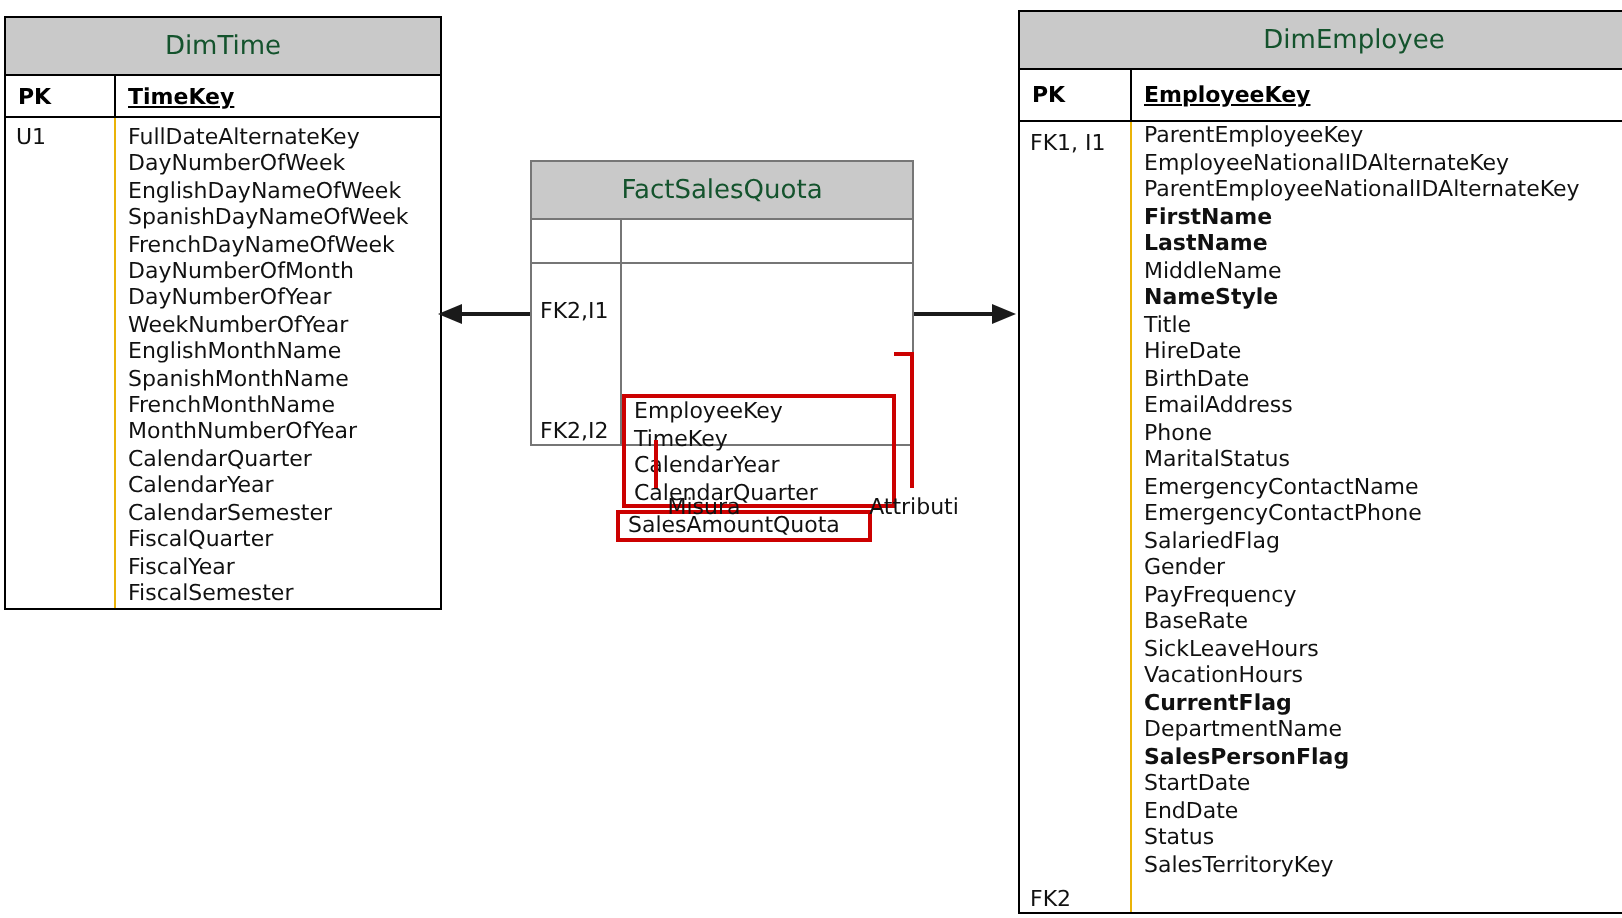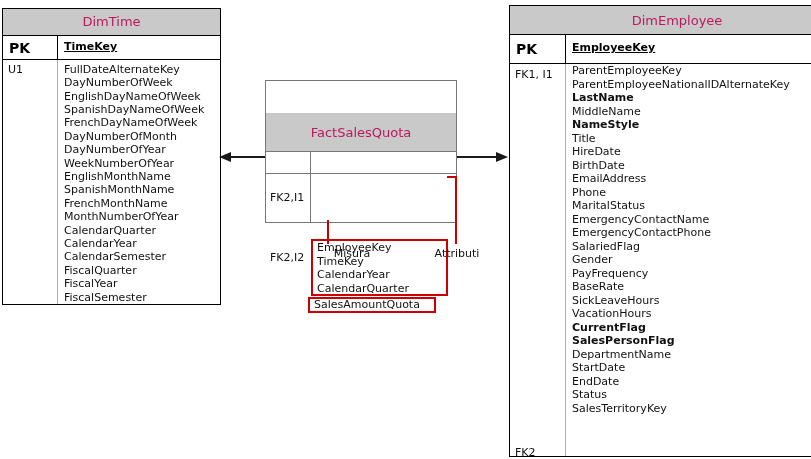--- a/index.html
+++ b/index.html
@@ -4,25 +4,25 @@
 <style>
   * { margin:0; padding:0; box-sizing:border-box; }
   body { background:#fff; font-family:"DejaVu Sans", sans-serif; }
   .canvas { position:relative; width:811px; height:459px; background:#fff; overflow:hidden; }
 
   
   .er-table { position:absolute; background:#fff; border:1px solid #000; }
   .er-table.fact { border-color:#767676; }
   .tbl-header { height:29px; background:#c9c9c9; border-bottom:1px solid #000;
                 display:flex; align-items:center; justify-content:center;
-                font-size:13px; color:#be185d; }
+                font-size:13px; color:#14532d; }
   .fact .tbl-header { border-bottom-color:#767676; }
   .pk-row { display:flex; border-bottom:1px solid #000; }
   .fact .pk-row { border-bottom-color:#767676; }
-  .pk-cell { border-right:1px solid #000; font-weight:bold; font-size:14px;
+  .pk-cell { border-right:1px solid #000; font-weight:bold; font-size:11px;
              padding:4px 0 3px 6px; flex:none; }
   .fact .pk-cell { border-right-color:#767676; }
   .pk-col { font-weight:bold; text-decoration:underline; font-size:11px; padding:4px 0 3px 6px; }
   .tbl-body { display:flex; position:relative; flex:1; }
   .key-col { position:relative; border-right:1px solid #eab308; flex:none; }
   .fact .key-col { border-right-color:#767676; }
   .key-line { position:absolute; left:5px; font-size:11px; white-space:nowrap; color:#111; }
   .col-list { font-size:11px; color:#111; padding:3px 0 0 6px; }
   .col-line { white-space:nowrap; }
   .col-line.bold { font-weight:bold; }
@@ -32,21 +32,21 @@
   #dimtime .pk-cell, #dimtime .key-col { width:55px; }
   #dimtime .col-list { line-height:13.4px; }
   
   #dimemployee { left:509px; top:5px; width:336px; height:452px; display:flex; flex-direction:column; }
   #dimemployee .pk-cell, #dimemployee .key-col { width:56px; }
   #dimemployee .pk-row .pk-cell { padding-top:6px; padding-bottom:6px; }
   #dimemployee .pk-row .pk-col { padding-top:6px; }
   #dimemployee .col-list { line-height:13.5px; padding-top:0; }
   
   #factsalesquota { left:265px; top:80px; width:192px; height:143px; display:flex; flex-direction:column; }
-  #factsalesquota .tbl-header { height:39px;margin-top:32px; }
+  #factsalesquota .tbl-header { height:29px; }
   #factsalesquota .pk-row { height:22px; }
   #factsalesquota .pk-cell, #factsalesquota .key-col { width:45px; }
   #factsalesquota .key-line { left:4px; }
 
   
   .red-box { position:absolute; border:2px solid #cc0000; background:transparent; }
   #attr-box { left:45px; top:65px; width:137px; height:57px; }
   #attr-box .col-list { line-height:13.5px; padding:0 0 0 4px; }
   #measure-box { left:42px; top:123px; width:128px; height:16px; }
   #measure-box .col-list { line-height:12px; padding:0 0 0 4px; }
@@ -131,41 +131,43 @@
       <div class="pk-cell">PK</div>
       <div class="pk-col">EmployeeKey</div>
     </div>
     <div class="tbl-body">
       <div class="key-col">
           <div class="key-line" style="top: 4px;">FK1, I1</div>
           <div class="key-line" style="top: 382px;">FK2</div>
         </div>
       <div class="col-list">
           <div class="col-line">ParentEmployeeKey</div>
+          <div class="col-line">EmployeeNationalIDAlternateKey</div>
           <div class="col-line">ParentEmployeeNationalIDAlternateKey</div>
+          <div class="col-line bold">FirstName</div>
           <div class="col-line bold">LastName</div>
           <div class="col-line">MiddleName</div>
           <div class="col-line bold">NameStyle</div>
           <div class="col-line">Title</div>
           <div class="col-line">HireDate</div>
           <div class="col-line">BirthDate</div>
           <div class="col-line">EmailAddress</div>
           <div class="col-line">Phone</div>
           <div class="col-line">MaritalStatus</div>
           <div class="col-line">EmergencyContactName</div>
           <div class="col-line">EmergencyContactPhone</div>
           <div class="col-line">SalariedFlag</div>
           <div class="col-line">Gender</div>
           <div class="col-line">PayFrequency</div>
           <div class="col-line">BaseRate</div>
           <div class="col-line">SickLeaveHours</div>
           <div class="col-line">VacationHours</div>
           <div class="col-line bold">CurrentFlag</div>
+          <div class="col-line">DepartmentName</div>
           <div class="col-line bold">SalesPersonFlag</div>
-          <div class="col-line">DepartmentName</div>
           <div class="col-line">StartDate</div>
           <div class="col-line">EndDate</div>
           <div class="col-line">Status</div>
           <div class="col-line">SalesTerritoryKey</div>
         </div>
     </div>
   </div>
 
   <div class="hline" style="left:230px; top:156px; width:35px;"></div>
   <div class="arrow-head left" style="left:219px; top:152px;"></div>

